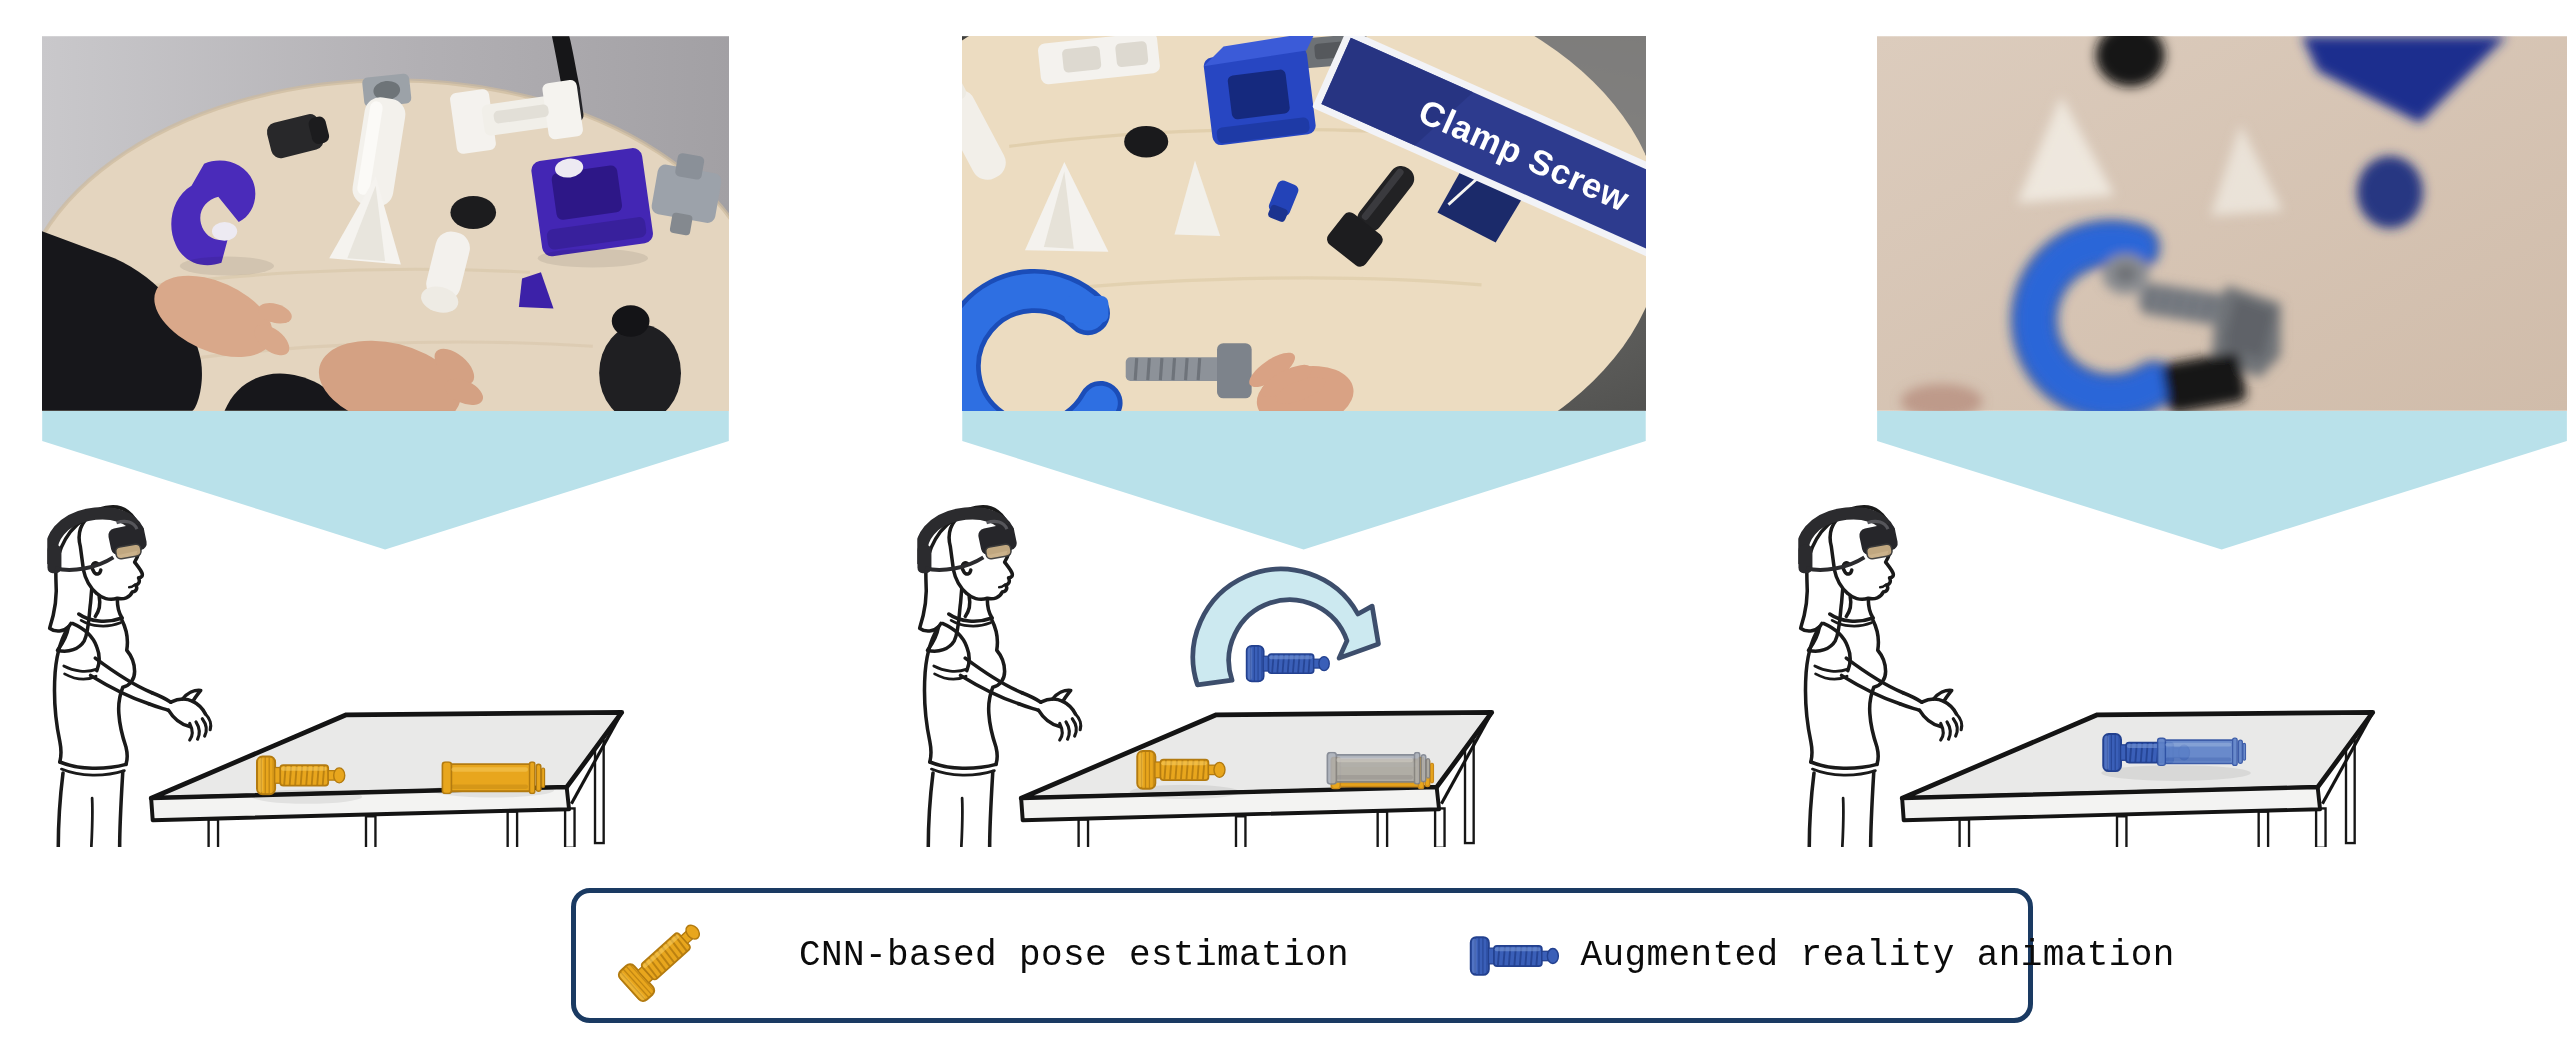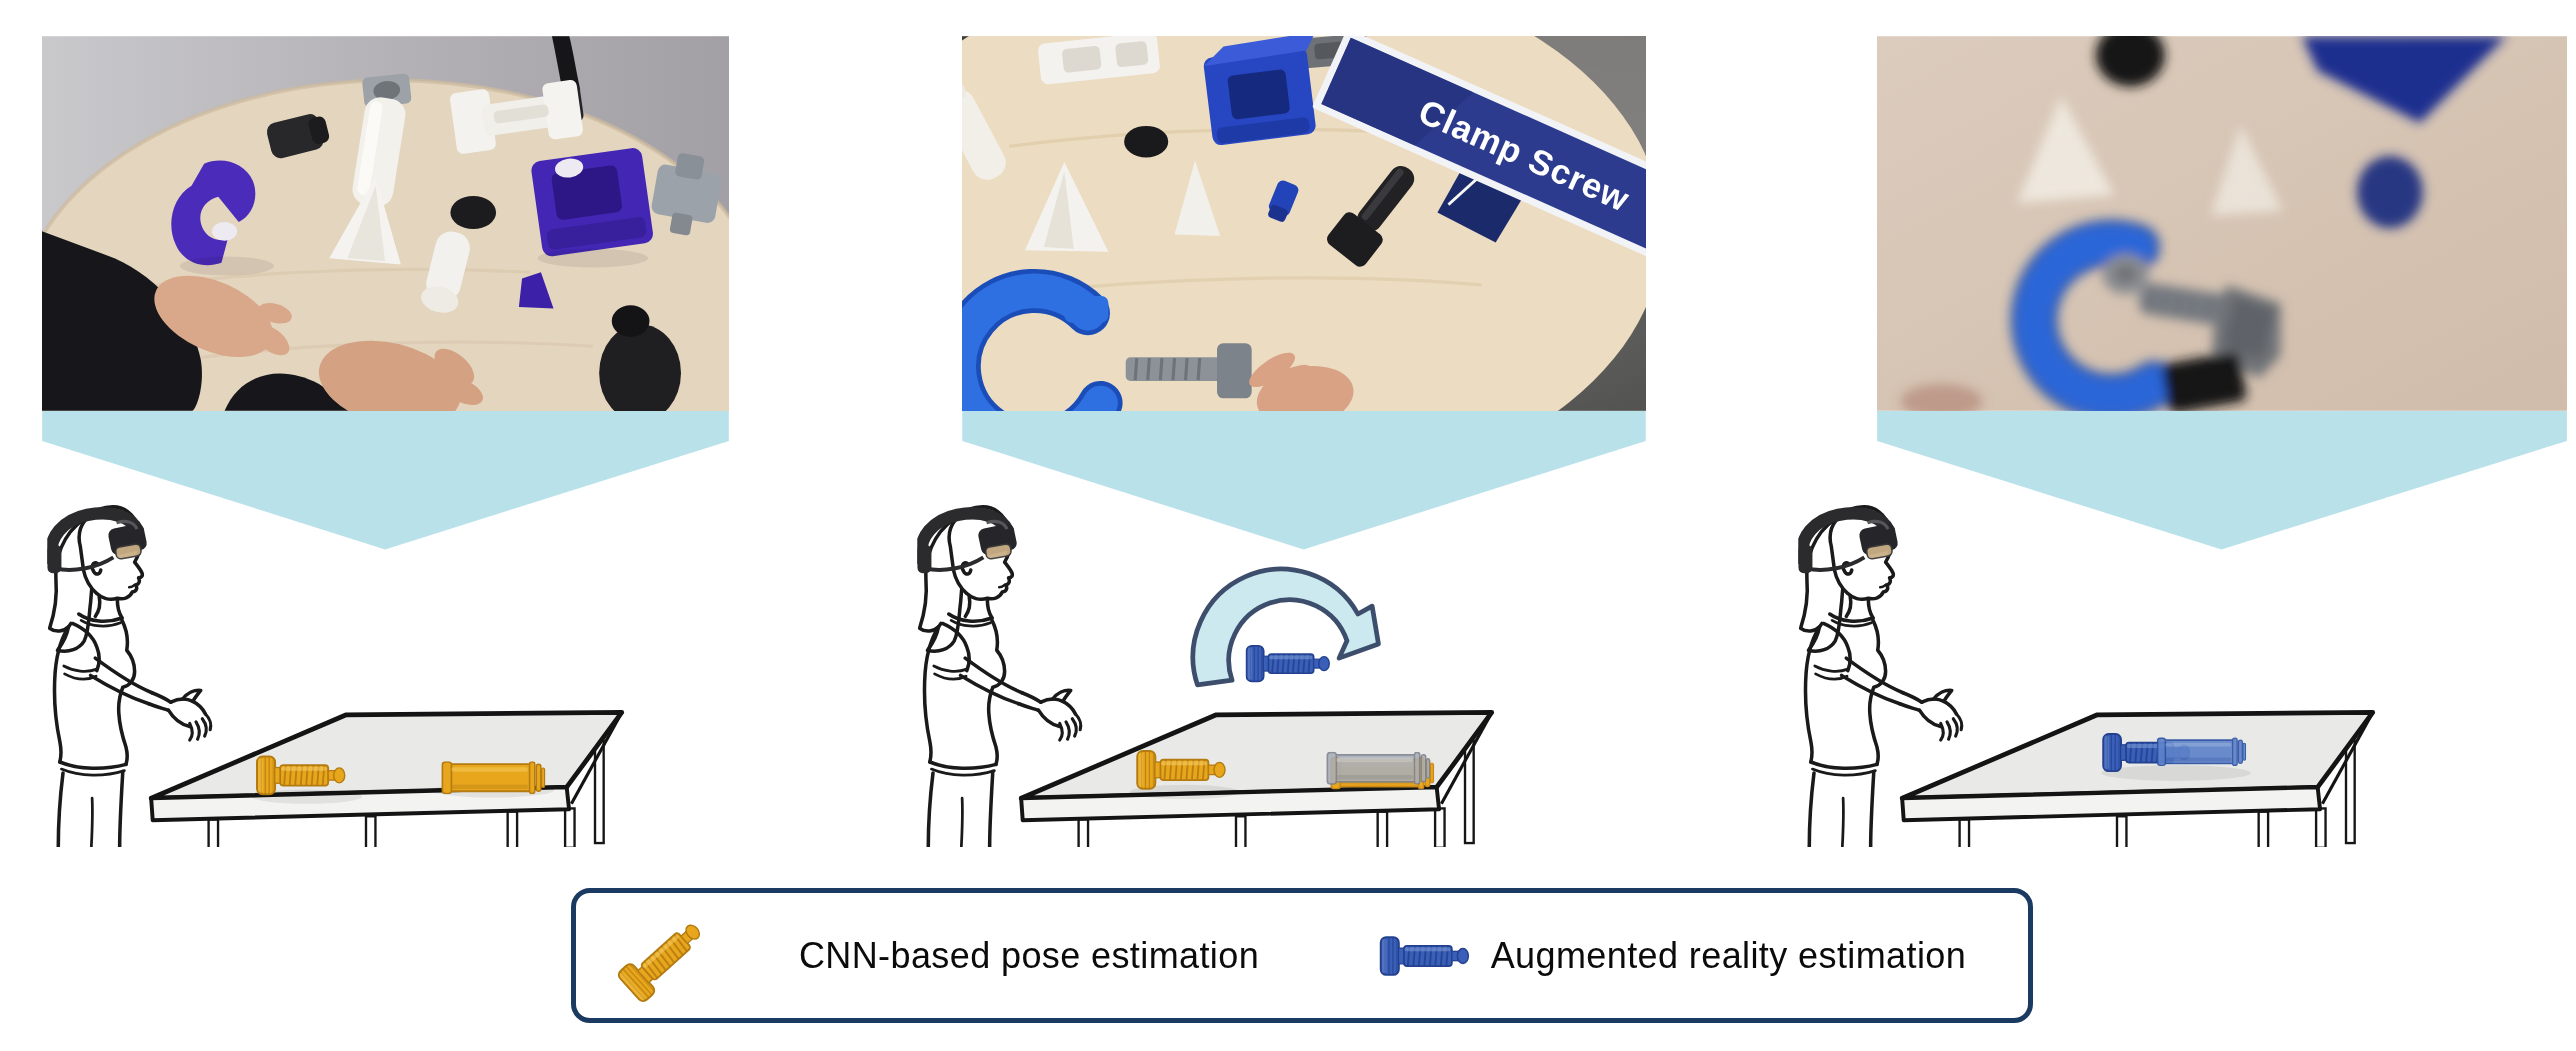--- a/index.html
+++ b/index.html
@@ -12,20 +12,21 @@
   }
   .photo{position:absolute;top:36px;height:375px;display:block;}
   .chevron{position:absolute;top:411px;height:140px;display:block;}
   .scene{position:absolute;top:496px;width:819px;height:351px;display:block;}
   .legend{
     position:absolute;left:571px;top:888px;width:1462px;height:135px;
     box-sizing:border-box;
     border:5.5px solid #1A3A62;border-radius:19px;background:#ffffff;
     display:flex;align-items:center;
     padding:0 22px;
+    font-family:Liberation Mono, monospace;
   }
   .legend-label{
     font-size:36px;color:#0b0b0b;letter-spacing:0.4px;white-space:nowrap;
   }
   .legend-icon-yellow{width:118px;height:118px;flex:0 0 auto;margin-left:7.9px;}
   .legend-icon-blue{width:101px;height:44px;flex:0 0 auto;margin-left:118px;margin-right:12.6px;}
   .legend-gap1{margin-left:75px;}
   svg{shape-rendering:geometricPrecision;}
 </style>
 </head>
@@ -384,17 +385,17 @@
   <div class="legend">
     <svg class="legend-icon-yellow" viewBox="0 0 150 150">
       <g transform="rotate(-42 75 75)">
         <use href="#sym-screw" x="12" y="49" width="126" height="54" style="--s1:#E8A61D;--s2:#B37B10;--s3:#F7CE62"></use>
       </g>
     </svg>
     <span class="legend-label legend-gap1">CNN-based pose estimation</span>
     <svg class="legend-icon-blue" viewBox="0 0 128 56">
       <use href="#sym-screw" x="2" y="2" width="124" height="52" style="--s1:#3A5FB8;--s2:#23418F;--s3:#7D9CD8"></use>
     </svg>
-    <span class="legend-label">Augmented reality estimation</span>
+    <span class="legend-label">Augmented reality animation</span>
   </div>
 
 </div>
 
 
 </body></html>

